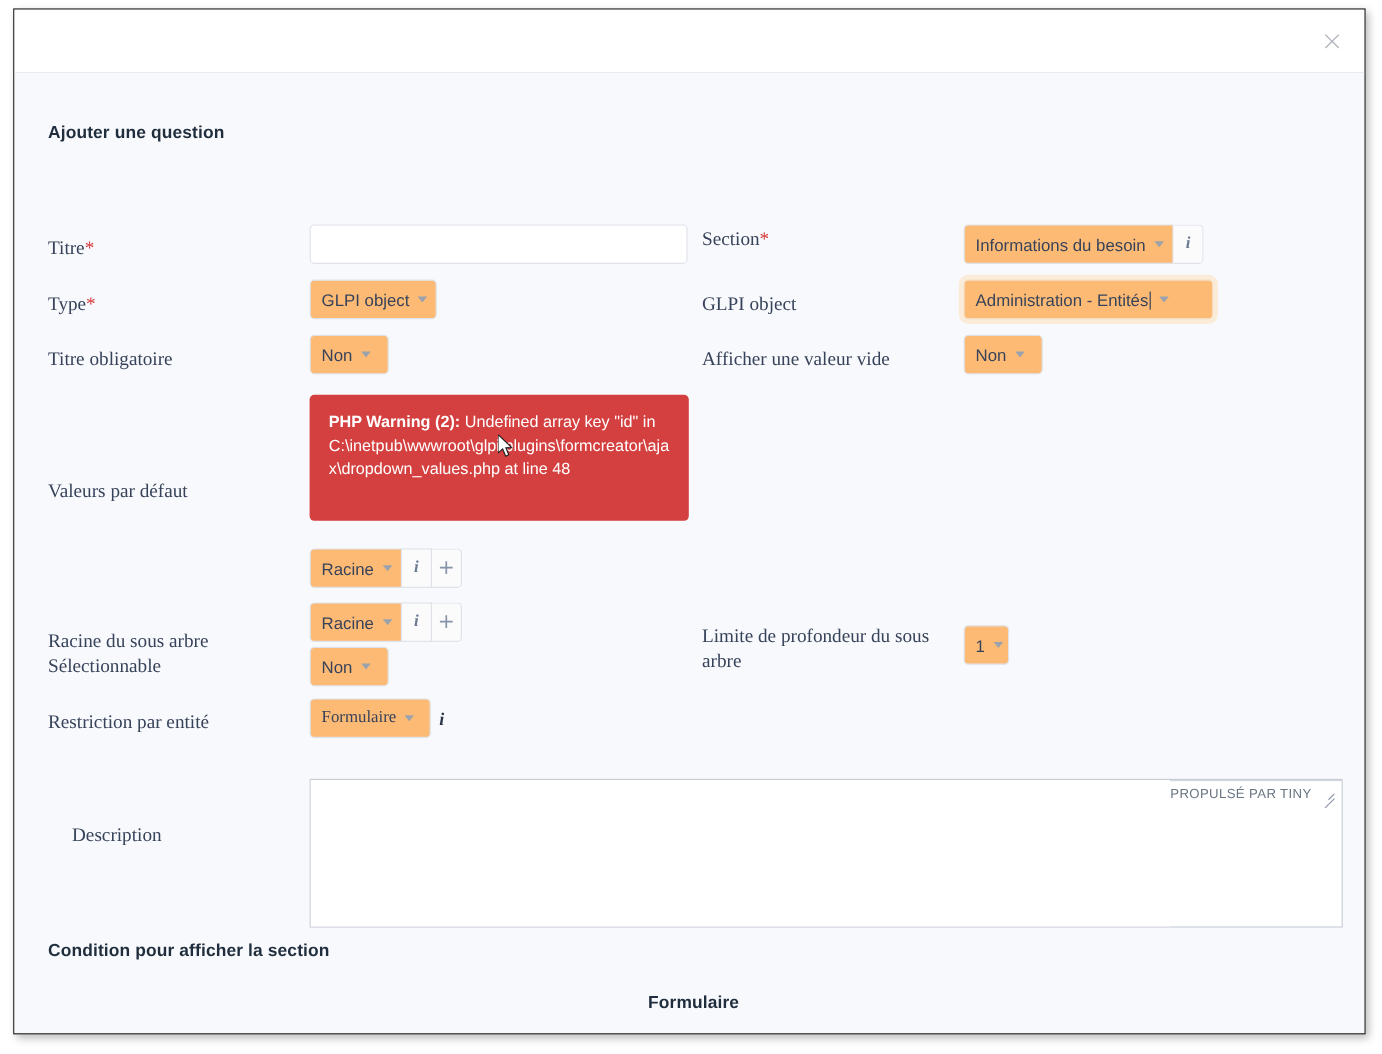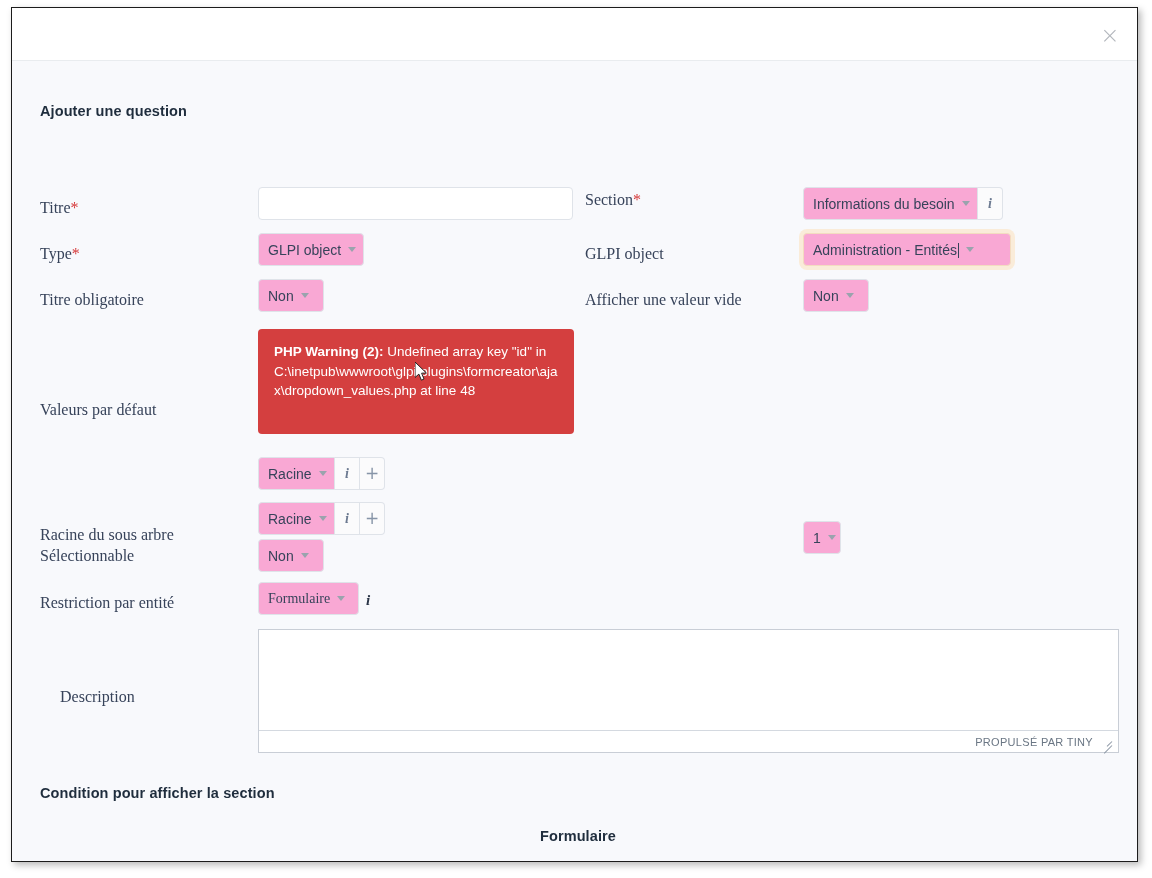--- a/index.html
+++ b/index.html
@@ -78,21 +78,21 @@
     border-radius: 4px;
     box-sizing: border-box;
     font-size: 14px;
     color: #37435a;
     padding: 6px 10px;
     outline: none;
     font-family: "Liberation Sans", sans-serif;
   }
   .sel {
     position: absolute;
-    background: #f9a8d4;
+    background: #fdba74;
     border: 1px solid #dfe3e9;
     border-radius: 4px;
     box-sizing: border-box;
     display: flex;
     align-items: center;
     height: 33px;
     padding: 0 9px;
     font-size: 14px;
     color: #37435a;
     cursor: pointer;
@@ -178,21 +178,22 @@
   }
   .php-warning b { font-weight: bold; }
 
   
   .tiny-wrap {
     position: absolute;
     background: #ffffff;
     border: 1px solid #c9ced6;
     box-sizing: border-box;
     display: flex;
-    flex-direction: column;
+    flex-direction: row;
+    margin-top: 20px;
   }
   .tiny-area { flex: 1 1 auto; background:#fff; }
   .tiny-status {
     height: 22px;
     border-top: 1px solid #d4d9e0;
     display: flex;
     align-items: center;
     justify-content: flex-end;
     padding-right: 6px;
     box-sizing: border-box;
@@ -317,20 +318,21 @@
         <div class="gbtn">
           <span class="plus-glyph">+</span>
         </div>
       </div>
 
       <div class="sel" style="left:246px; top:478px; width:66px;">
         <span class="lbl">Non</span>
         <span class="caret"></span>
       </div>
 
+      <div class="field-label" style="left:573px; top:459px; width:205px;">Limite de profondeur du sous arbre</div>
       <div class="sel" style="left:791px; top:460px; width:38px;">
         <span class="lbl">1</span>
         <span class="caret"></span>
       </div>
 
       <div class="field-label" style="left:28px; top:531px;">Restriction par entité</div>
       <div class="sel" style="left:246px; top:521px; width:101px;font-family:Liberation Serif, serif;">
         <span class="lbl">Formulaire</span>
         <span class="caret"></span>
       </div>

